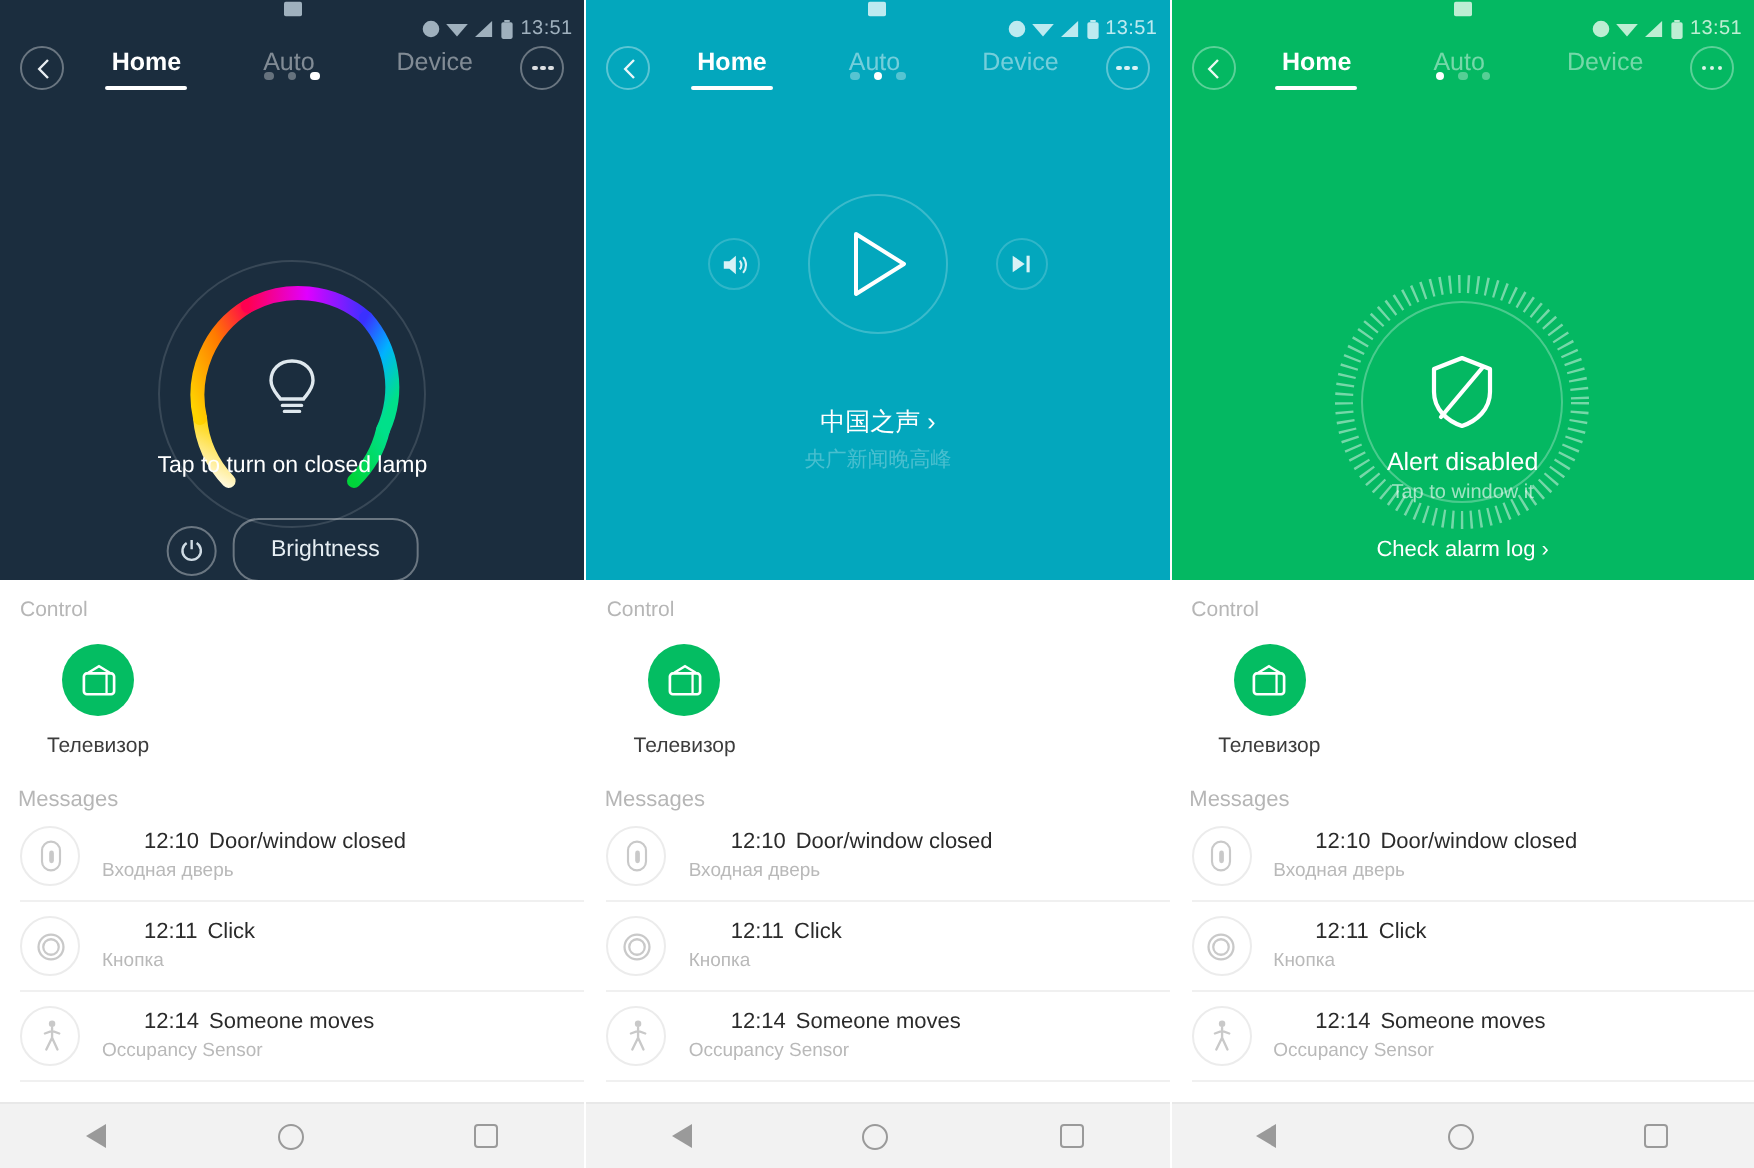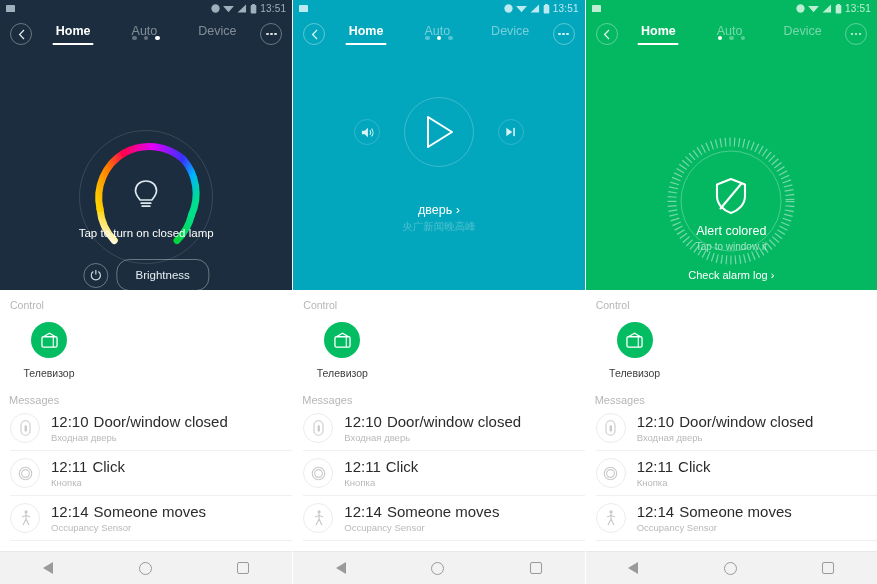--- a/index.html
+++ b/index.html
@@ -15,21 +15,21 @@
   .screen + .screen { border-left: 1px solid rgba(255,255,255,0.0); }
 
   
   .hero { position: relative; height: 290px; flex: none; overflow: hidden; }
   .hero.dark  { background: #1b2d3e; }
   .hero.teal  { background: #03a7bd; }
   .hero.green { background: #04b862; }
 
   
   .statusbar { height: 17px; display: flex; align-items: center;
-               padding: 0 6px; font-size: 9.5px; }
+               padding: 0 6px; font-size: 9.5px; flex-direction: column; }
   .sb-left { display: flex; align-items: center; gap: 3px; }
   .sb-right { margin-left: auto; display: flex; align-items: center; gap: 3px; }
   .sb-time { font-size: 10px; letter-spacing: .2px; }
   .dark .statusbar, .dark .statusbar * { color: #9fb0bd; fill: #9fb0bd; }
   .teal .statusbar, .teal .statusbar * { color: #bdeaf0; fill: #bdeaf0; }
   .green .statusbar, .green .statusbar * { color: #bdeed3; fill: #bdeed3; }
   .sb-ico { display: inline-flex; }
 
   
   .tabbar { height: 34px; display: flex; align-items: center; position: relative; }
@@ -107,21 +107,21 @@
       display: flex; align-items: center; justify-content: center; margin: 0 auto; }
   .ctrl-name { font-size: 10.5px; color: #3c3c3c; margin-top: 9px; }
 
   .msg-label { font-size: 11px; color: #b6b6b6; padding: 15px 0 0 9px; }
   .msg-list { padding: 0 0 0 10px; }
   .msg-row { display: flex; align-items: center; height: 45px;
       border-bottom: 1px solid #f0f0f0; }
   .msg-ico { width: 30px; height: 30px; border-radius: 50%; border: 1px solid #ececec;
       display: flex; align-items: center; justify-content: center; flex: none; }
   .msg-text { margin-left: 11px; }
-  .msg-title { font-size: 15px; color: #2b2b2b; }
+  .msg-title { font-size: 11px; color: #2b2b2b; margin-left: 21px; }
   .msg-title .t { margin-right: 5px; }
   .msg-sub { font-size: 9.5px; color: #b9b9b9; margin-top: 2.5px; }
 
   
   .navbar { height: 33px; flex: none; background: #f2f2f2;
       display: flex; align-items: center; justify-content: space-around;
       border-top: 1px solid #e8e8e8; }
   .nav-tri { width: 0; height: 0; border-top: 6.5px solid transparent;
       border-bottom: 6.5px solid transparent; border-right: 10px solid #9a9a9a; }
   .nav-cir { width: 13px; height: 13px; border-radius: 50%; border: 1.6px solid #9a9a9a; }
@@ -379,21 +379,21 @@
             </svg>
           </div>
           <div class="sm-btn">
             <svg width="13" height="12" viewBox="0 0 14 13">
               <path d="M2.5 2 L9 6.5 L2.5 11 Z" fill="#d8f2f6"></path>
               <rect x="10" y="2" width="1.7" height="9" fill="#d8f2f6"></rect>
             </svg>
           </div>
         </div>
         <div class="station">
-          <div class="station-name">дверь ›</div>
+          <div class="station-name">中国之声 ›</div>
           <div class="station-sub">央广新闻晚高峰</div>
         </div>
         <div class="dots">
           <span class="dot"></span>
           <span class="dot on"></span>
           <span class="dot"></span>
         </div>
       </div>
     </div>
 
@@ -518,21 +518,21 @@
           <svg width="128" height="128" viewBox="0 0 128 128" style="display:block">
             <circle cx="64" cy="64" r="59" fill="none" stroke="rgba(255,255,255,0.45)" stroke-width="9" stroke-dasharray="1.2 3.4"></circle>
             <circle cx="64" cy="64" r="50" fill="none" stroke="rgba(255,255,255,0.28)" stroke-width="1"></circle>
           </svg>
           <div class="shield-icon">
             <svg width="34" height="38" viewBox="0 0 34 38">
               <path d="M17 2 L31 7.5 L31 19 C31 27.5 24.5 33.5 17 36 C9.5 33.5 3 27.5 3 19 L3 7.5 Z" fill="none" stroke="#ffffff" stroke-width="2.1" stroke-linejoin="round"></path>
               <line x1="6.5" y1="31.5" x2="27.5" y2="6.5" stroke="#ffffff" stroke-width="2.1" stroke-linecap="round"></line>
             </svg>
           </div>
-          <div class="alert-title">Alert colored</div>
+          <div class="alert-title">Alert disabled</div>
           <div class="alert-sub">Tap to window it</div>
         </div>
         <div class="alarm-log">Check alarm log  ›</div>
         <div class="dots">
           <span class="dot on"></span>
           <span class="dot"></span>
           <span class="dot"></span>
         </div>
       </div>
     </div>

